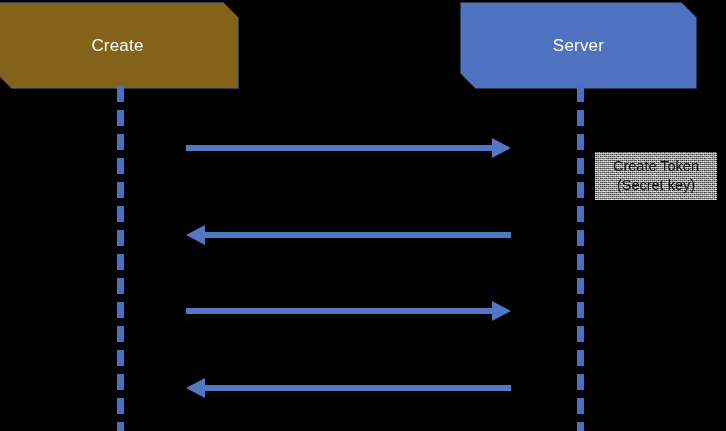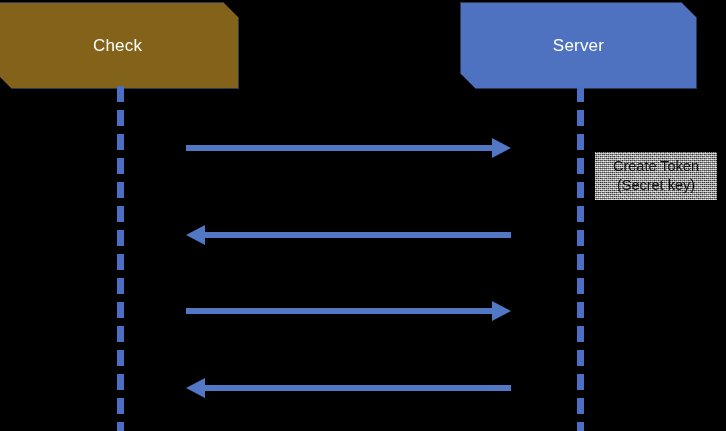--- a/index.html
+++ b/index.html
@@ -130,21 +130,21 @@
     border: 1px solid #8fa8c4;
     font-size: 15px;
   }
 </style>
 </head>
 <body>
 
 <div id="canvas">
 
   <div id="client-box" class="participant">
-    <span class="p-label">Check</span>
+    <span class="p-label">Create</span>
   </div>
 
   <div id="server-box" class="participant">
     <span class="p-label">Server</span>
   </div>
 
   <div id="client-lifeline" class="lifeline"></div>
   <div id="server-lifeline" class="lifeline"></div>
 
   <div class="msg to-right" style="left:186px; top:136px; width:325px;">

